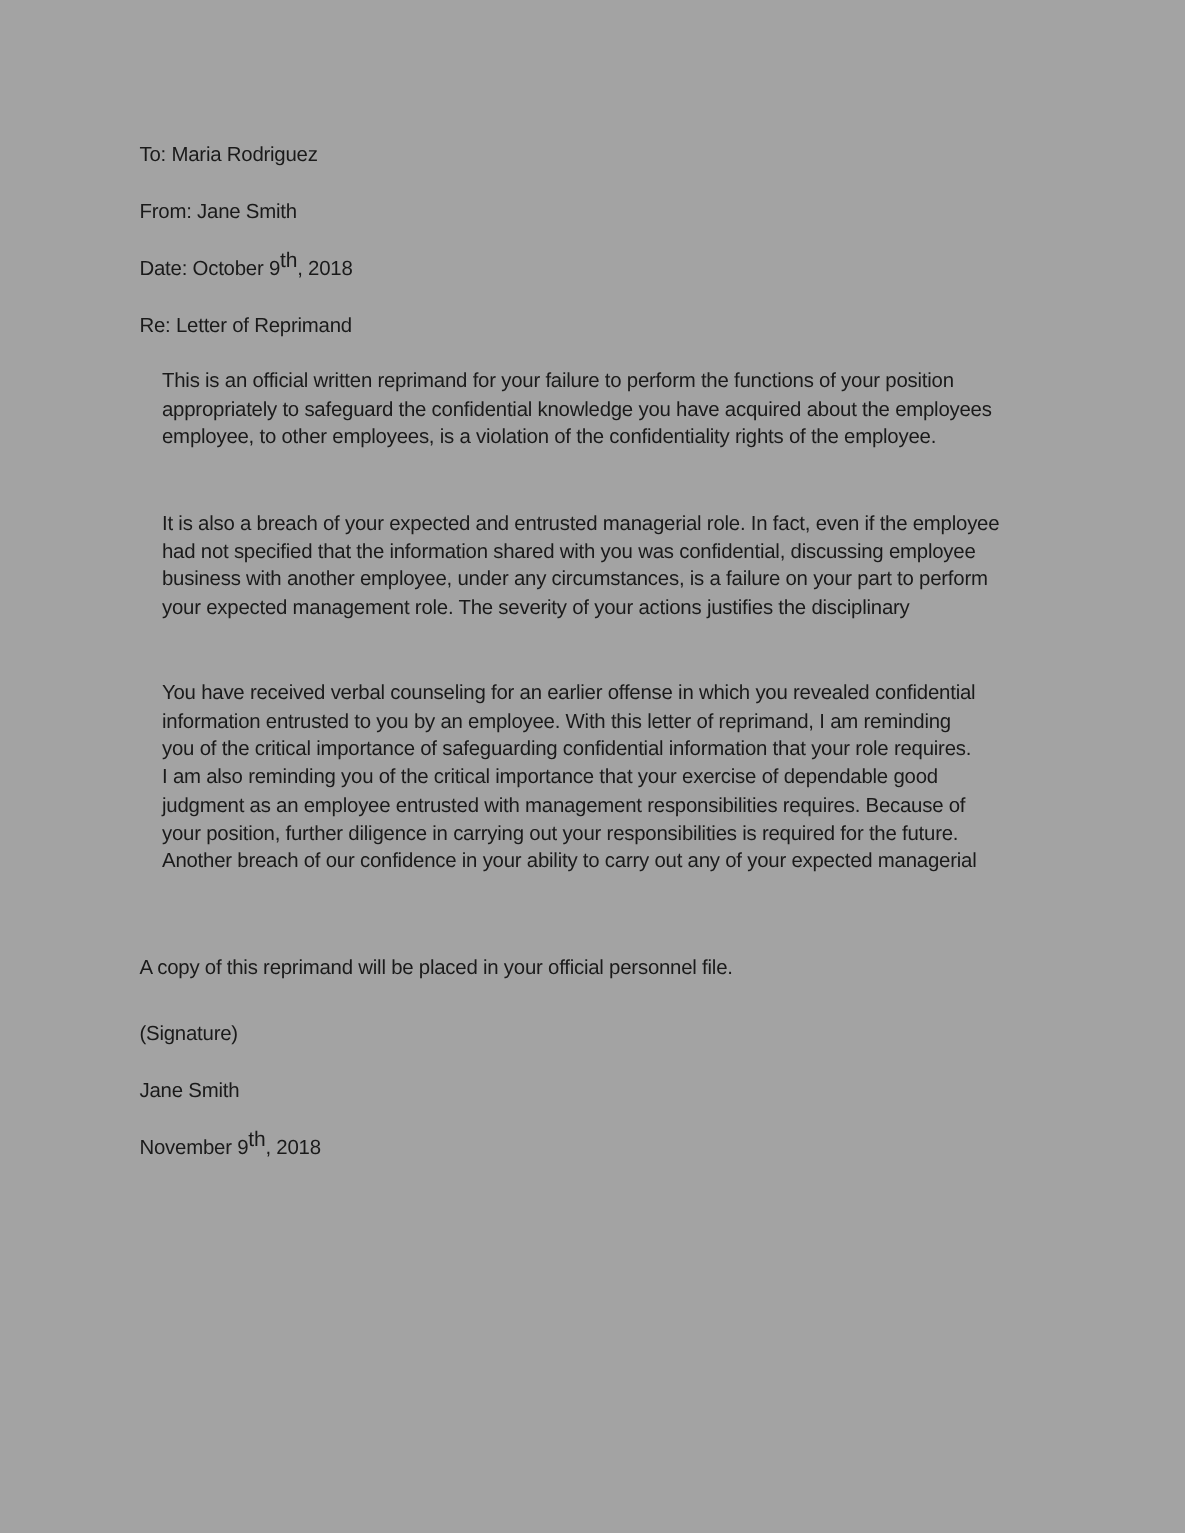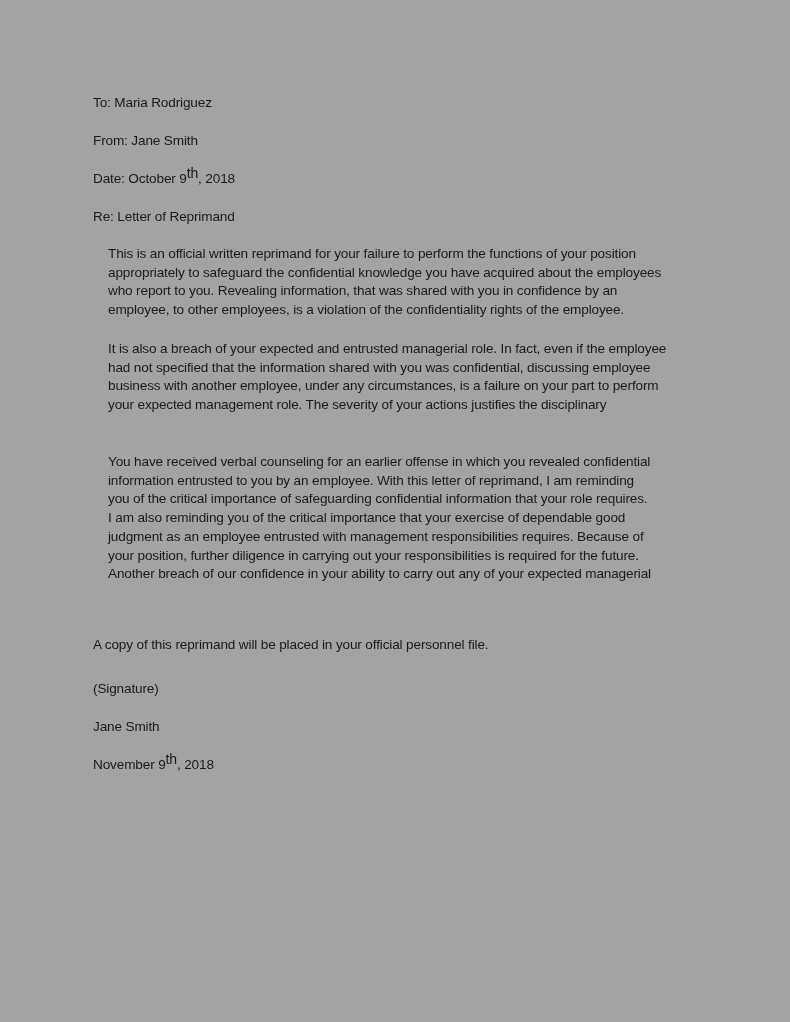--- a/index.html
+++ b/index.html
@@ -46,21 +46,20 @@
 <div class="page">
 
   <div class="line" style="top:94px;">To: Maria Rodriguez</div>
   <div class="line" style="top:132px;">From: Jane Smith</div>
   <div class="line" style="top:170px;"><span>Date: October 9</span><sup>th</sup><span>, 2018</span></div>
   <div class="line" style="top:208px;">Re: Letter of Reprimand</div>
 
   <div class="para" style="top:245px;">
     <span>This is an official written reprimand for your failure to perform the functions of your position</span>
     <span>appropriately to safeguard the confidential knowledge you have acquired about the employees</span>
-    <span>who report to you. Revealing information, that was shared with you in confidence by an</span>
     <span>employee, to other employees, is a violation of the confidentiality rights of the employee.</span>
   </div>
 
   <div class="para" style="top:340px;">
     <span>It is also a breach of your expected and entrusted managerial role. In fact, even if the employee</span>
     <span>had not specified that the information shared with you was confidential, discussing employee</span>
     <span>business with another employee, under any circumstances, is a failure on your part to perform</span>
     <span>your expected management role. The severity of your actions justifies the disciplinary</span>
   </div>
 

